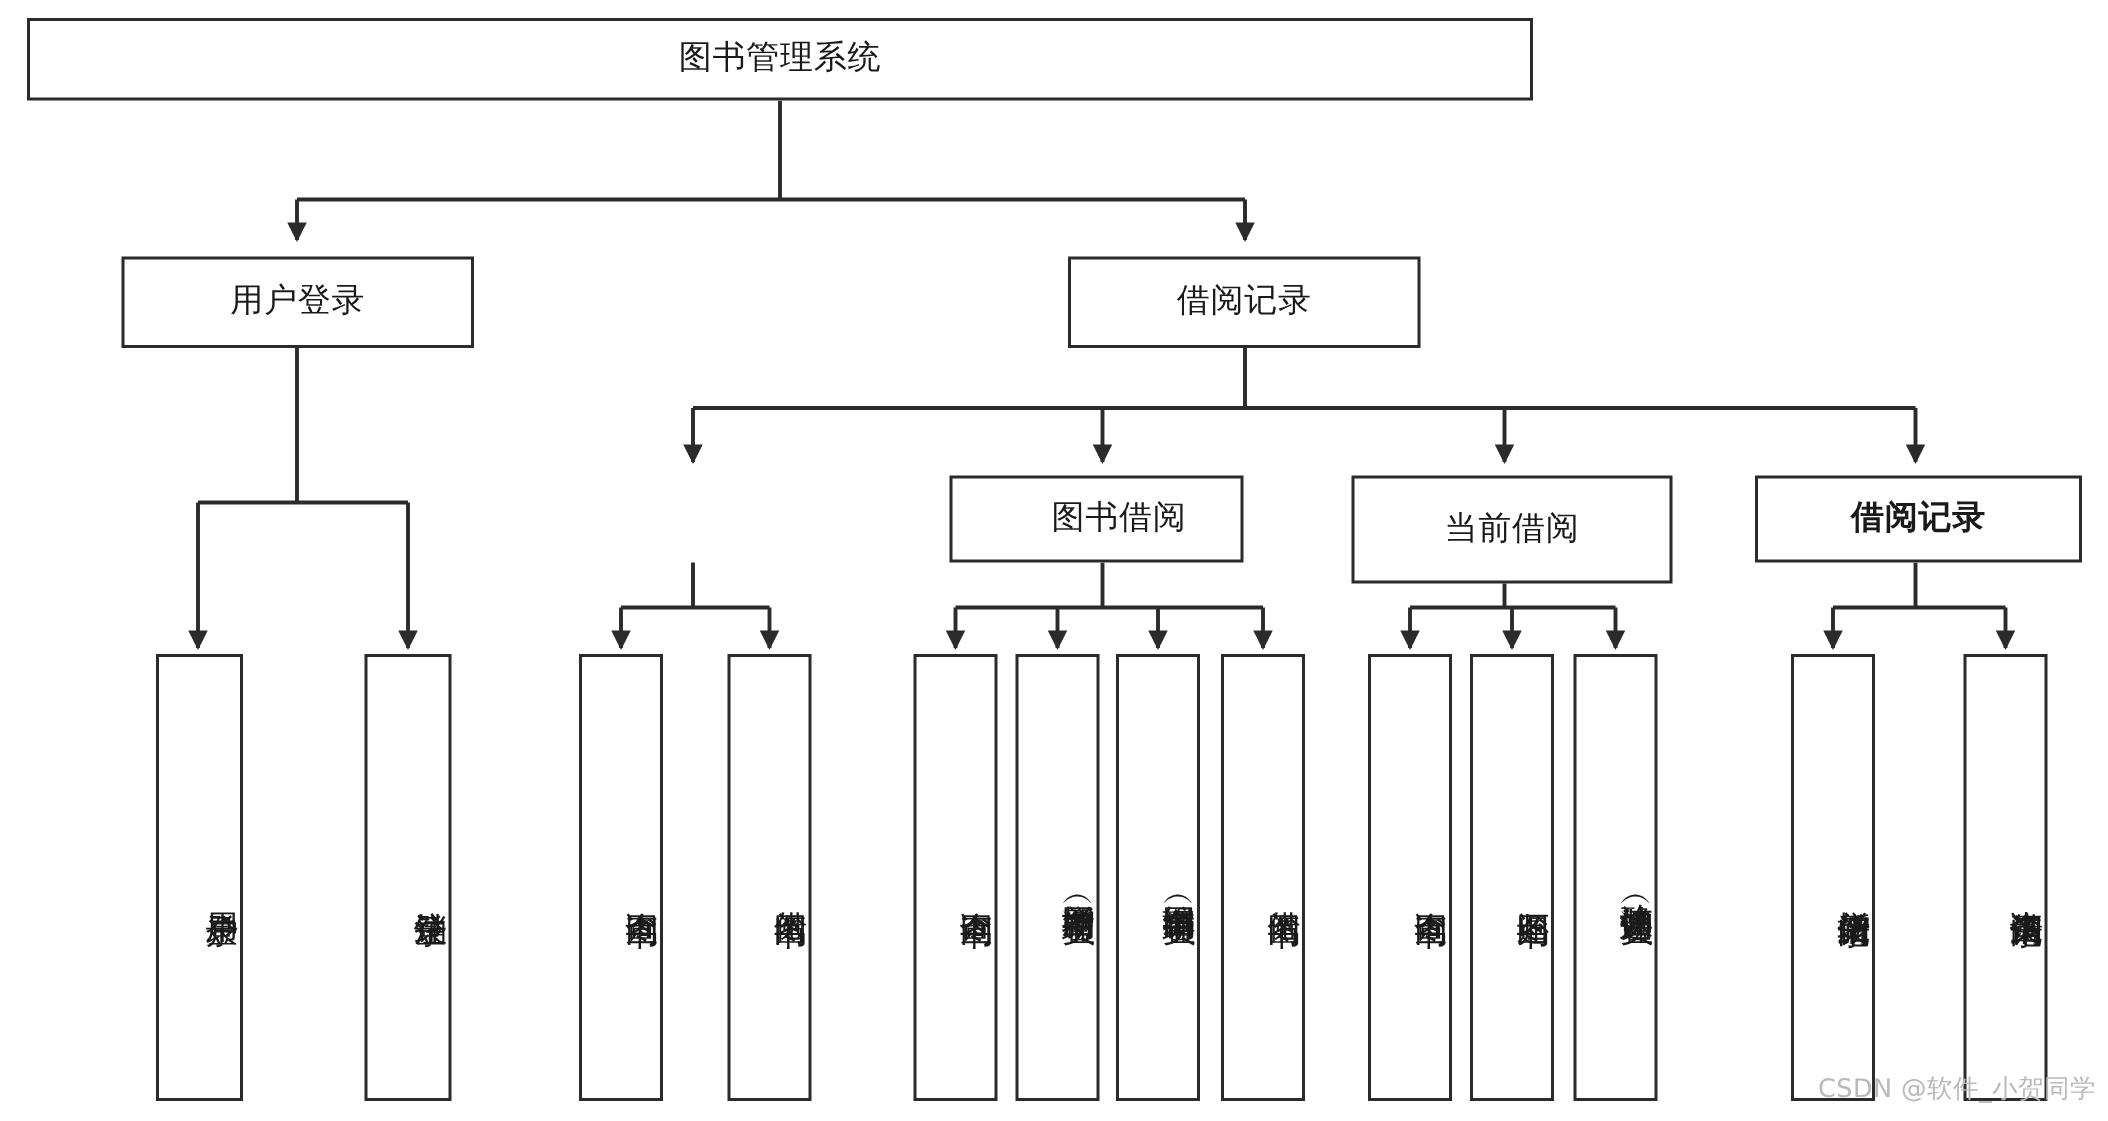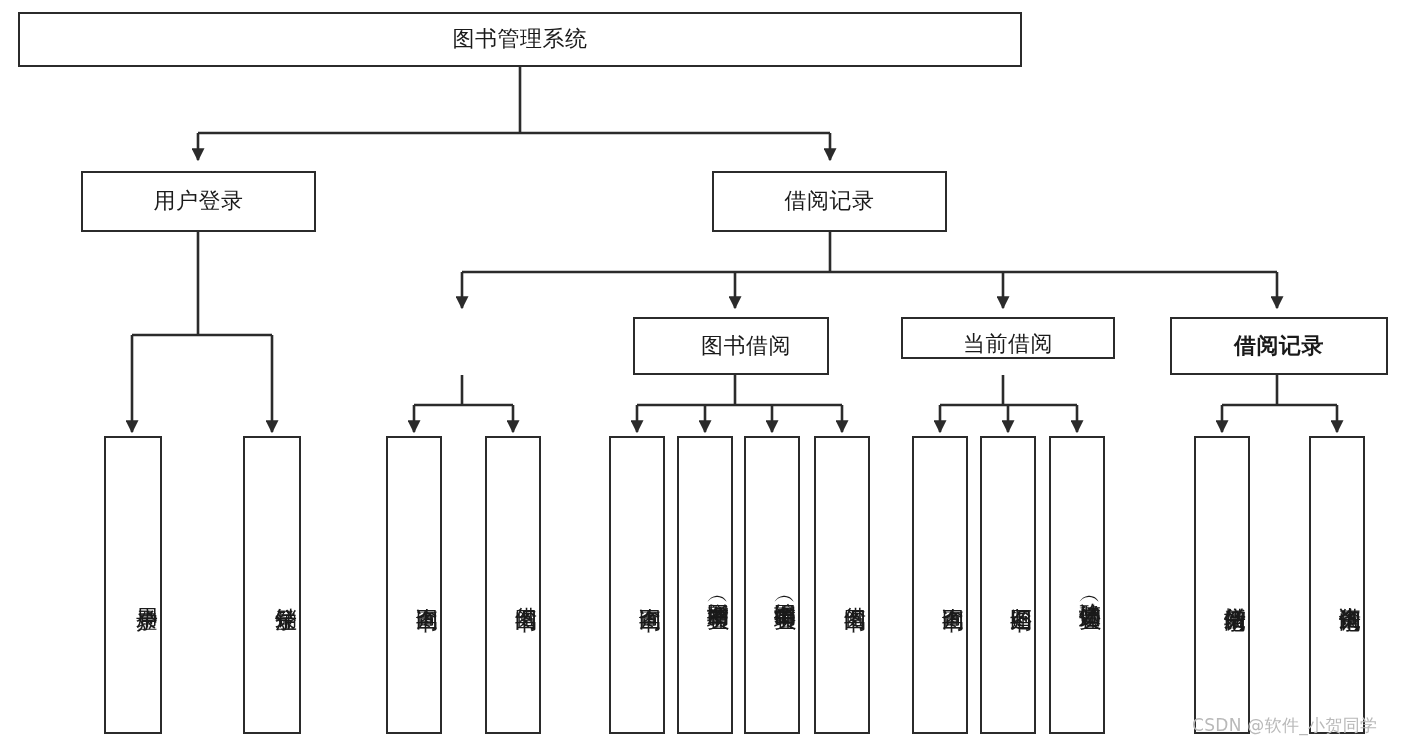--- a/index.html
+++ b/index.html
@@ -57,20 +57,21 @@
   .node-label {
     display: block;
   }
   .watermark {
     position: absolute;
     font-size: 17px;
     color: #b9b9b9;
     white-space: nowrap;
     z-index: 3;
     letter-spacing: 0.3px;
+    margin-left: 20px;
   }
 </style>
 </head>
 <body>
 
 <div id="canvas">
 
   <svg id="diagram-svg" viewBox="0 0 1405 747">
     <defs>
       <marker id="arrow" viewBox="0 0 10 10" refX="9" refY="5" markerWidth="5" markerHeight="5" orient="auto-start-reverse">
@@ -128,21 +129,21 @@
   <div class="node node-h" style="left:81px; top:171px; width:235px; height:61px;">
     <span class="node-label">用户登录</span>
   </div>
   <div class="node node-h" style="left:712px; top:171px; width:235px; height:61px;">
     <span class="node-label">借阅记录</span>
   </div>
 
   <div class="node node-h" style="left:633px; top:317px; width:196px; height:58px;padding-left:30px;">
     <span class="node-label">图书借阅</span>
   </div>
-  <div class="node node-h" style="left:901px; top:317px; width:214px; height:42px;align-items:flex-end;">
+  <div class="node node-h" style="left:901px; top:317px; width:214px; height:72px;">
     <span class="node-label">当前借阅</span>
   </div>
   <div class="node node-h" style="left:1170px; top:317px; width:218px; height:58px;font-weight:bold;">
     <span class="node-label">借阅记录</span>
   </div>
 
   <div class="node node-v" style="left:104px; top:436px; width:58px; height:298px;">
     <span class="node-label">用户登录</span>
   </div>
   <div class="node node-v" style="left:243px; top:436px; width:58px; height:298px;">

